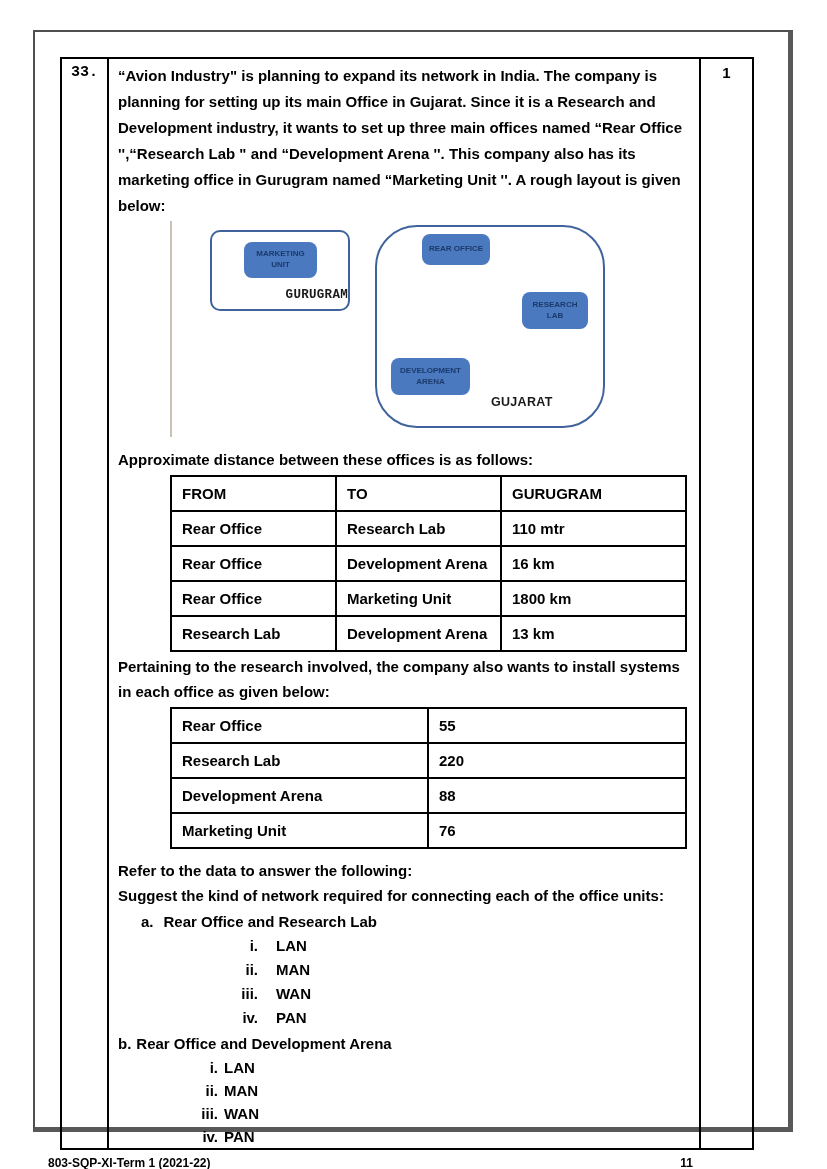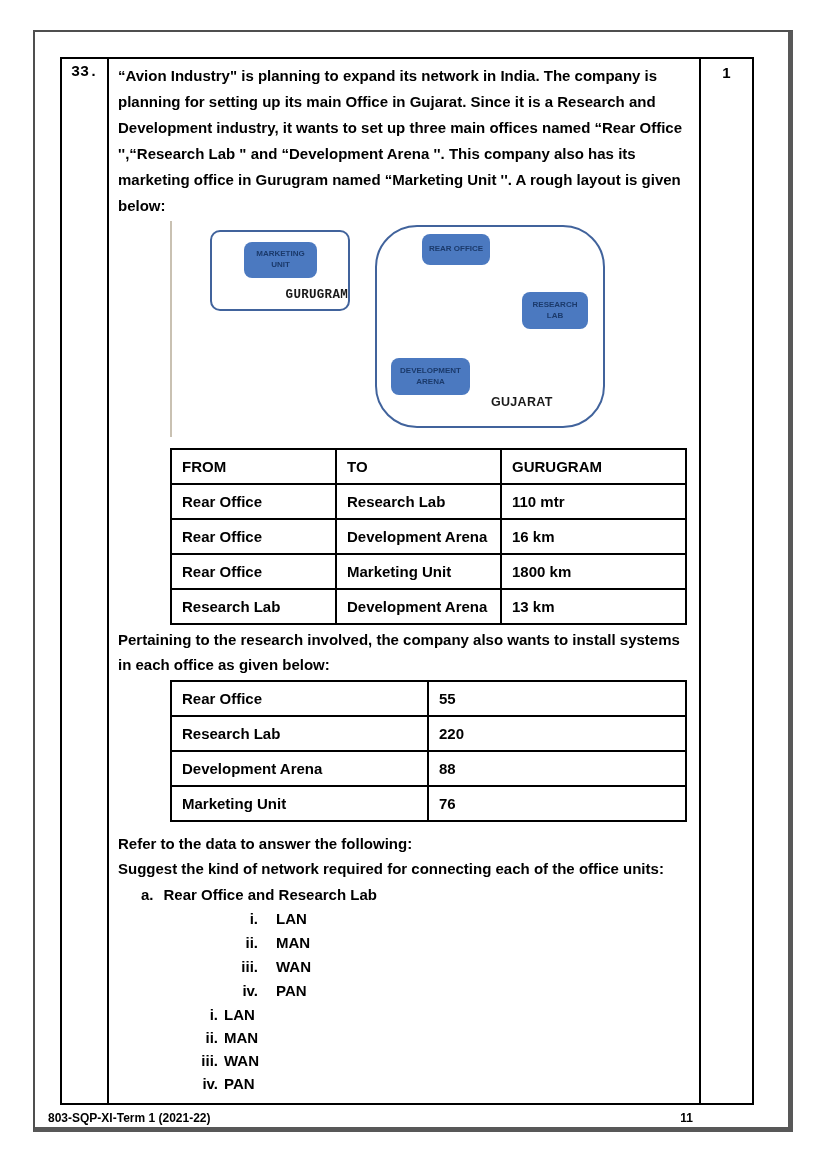--- a/index.html
+++ b/index.html
@@ -104,20 +104,21 @@
           <div class="region region-gujarat">
             <div class="office office-rear">REAR OFFICE</div>
             <div class="office office-research">RESEARCH
 LAB</div>
             <div class="office office-development">DEVELOPMENT
 ARENA</div>
             <div class="region-label label-gujarat">GUJARAT</div>
           </div>
         </div>
 
+        <p class="line">Approximate distance between these offices is as follows:</p>
 
         <table class="t1">
           <tbody>
               <tr>
             <th class="c1">FROM</th>
             <th class="c2">TO</th>
             <th class="c3">GURUGRAM</th>
           </tr>
           <tr>
             <td>Rear Office</td>
@@ -183,20 +184,23 @@
           <div class="opt">
             <span class="rn">iii.</span>
             <span class="ol">WAN</span>
           </div>
           <div class="opt">
             <span class="rn">iv.</span>
             <span class="ol">PAN</span>
           </div>
         </div>
 
+        <p class="part-b">
+          <span class="part-label">b.</span><span>Rear Office and Development Arena</span>
+        </p>
         <div>
           <div class="opt-b">
             <span class="rn">i.</span>
             <span class="ol">LAN</span>
           </div>
           <div class="opt-b">
             <span class="rn">ii.</span>
             <span class="ol">MAN</span>
           </div>
           <div class="opt-b">

